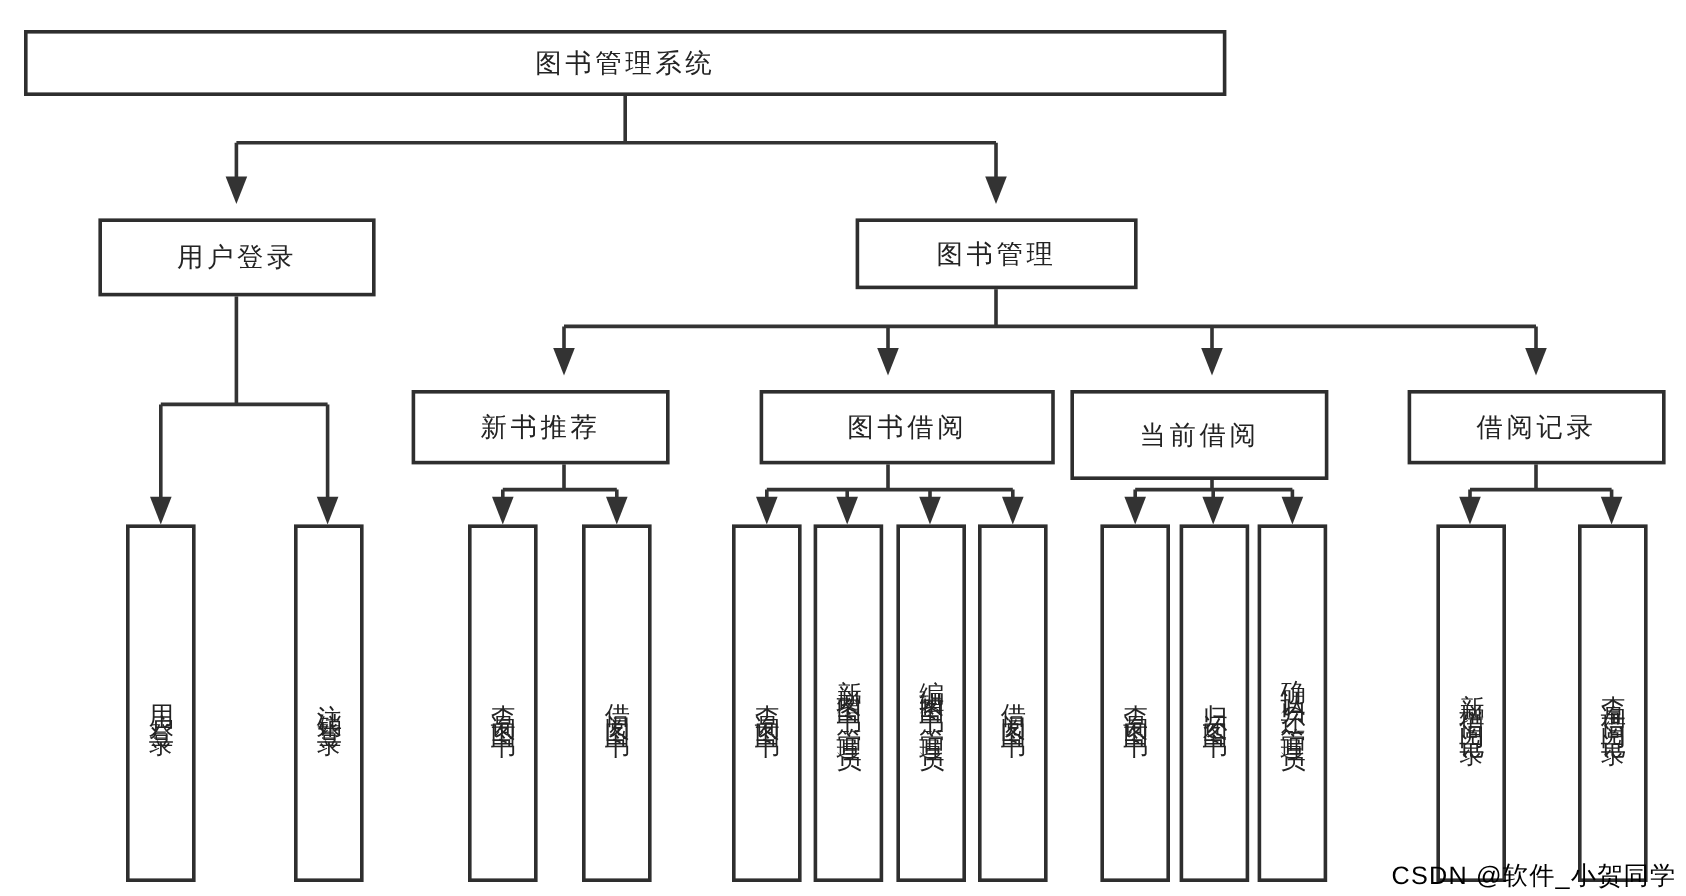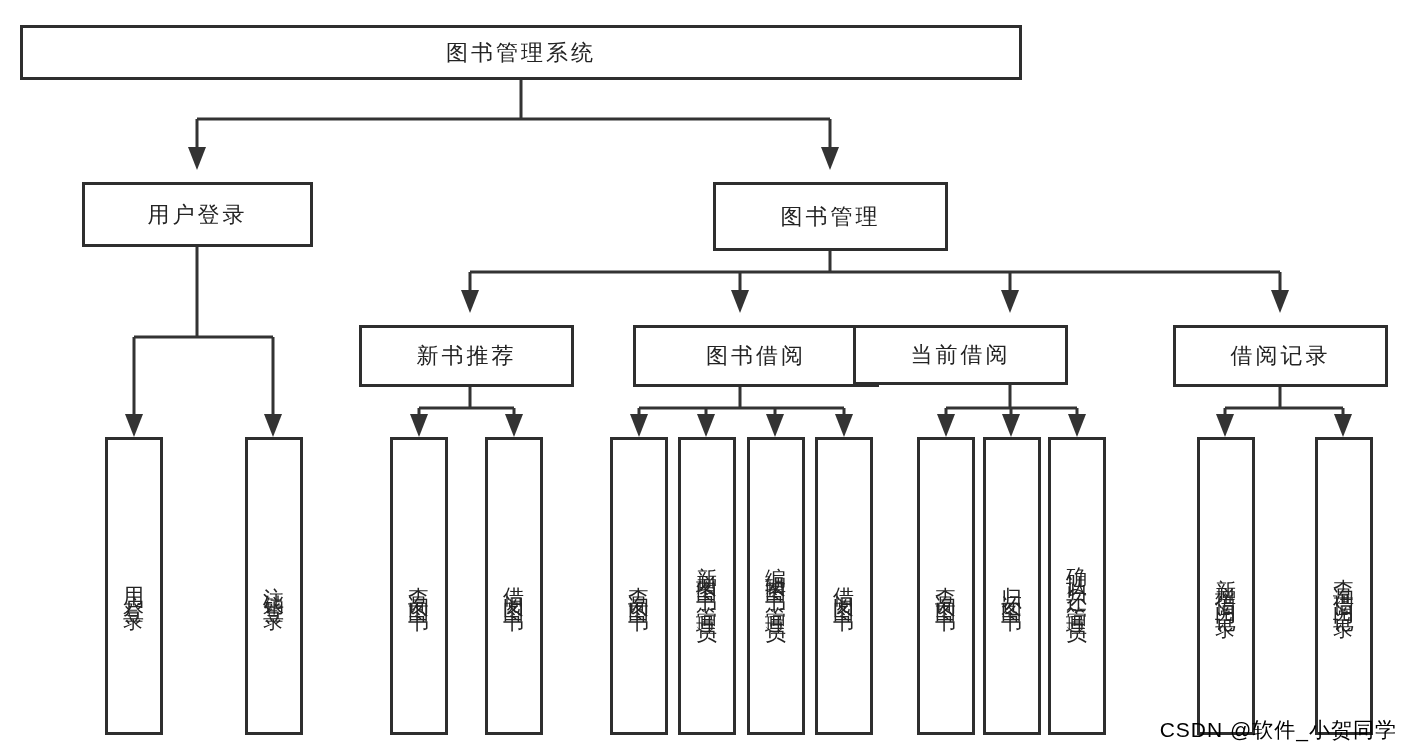--- a/index.html
+++ b/index.html
@@ -101,31 +101,31 @@
     <polygon points="1334,414 1352,414 1343,437" fill="#333333"></polygon>
   </svg>
 
   <div class="box hbox" style="left:20px; top:13px; width:1002px; height:55px;">
     <span>图书管理系统</span>
   </div>
 
   <div class="box hbox" style="left:82px; top:170px; width:231px; height:65px;">
     <span>用户登录</span>
   </div>
-  <div class="box hbox" style="left:713px; top:170px; width:235px; height:69px;">
+  <div class="box hbox" style="left:713px; top:170px; width:235px; height:59px;">
     <span>图书管理</span>
   </div>
 
-  <div class="box hbox" style="left:359px; top:313px; width:215px; height:62px;">
+  <div class="box hbox" style="left:343px; top:313px; width:215px; height:62px;">
     <span>新书推荐</span>
   </div>
   <div class="box hbox" style="left:633px; top:313px; width:246px; height:62px;">
     <span>图书借阅</span>
   </div>
-  <div class="box hbox" style="left:853px; top:313px; width:215px; height:60px;">
+  <div class="box hbox" style="left:892px; top:313px; width:215px; height:75px;">
     <span>当前借阅</span>
   </div>
   <div class="box hbox" style="left:1173px; top:313px; width:215px; height:62px;">
     <span>借阅记录</span>
   </div>
 
   <div class="box vbox" style="left:105px;">
     <span class="vtext">用户登录</span>
   </div>
   <div class="box vbox" style="left:245px;">

